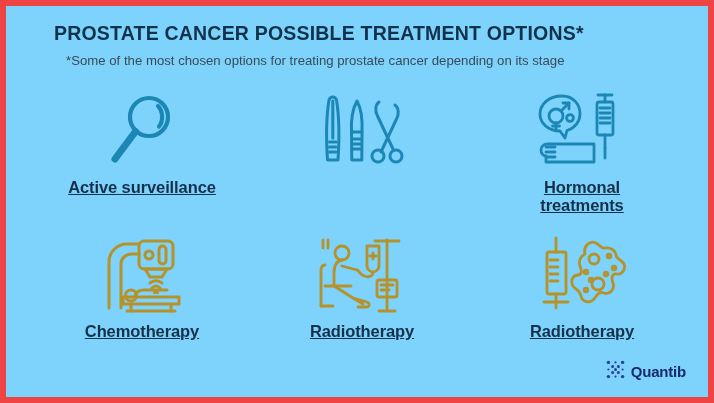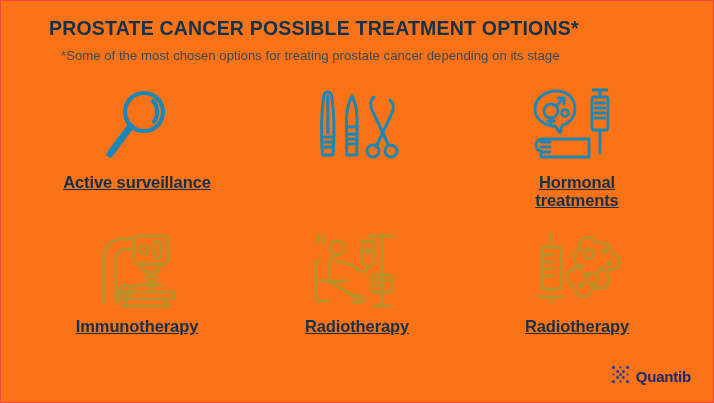--- a/index.html
+++ b/index.html
@@ -7,22 +7,22 @@
     padding: 0;
     background: #ffffff;
   }
   body {
     font-family: "Liberation Sans", sans-serif;
   }
   #slide {
     position: relative;
     width: 714px;
     height: 403px;
-    background: #f97316;
-    border: 1px solid #ef4444;
+    background: #7dd3fc;
+    border: 6px solid #ef4444;
     box-sizing: border-box;
     overflow: hidden;
   }
   .header {
     padding: 16px 0 0 48px;
   }
   .title {
     font-size: 19.5px;
     font-weight: bold;
     letter-spacing: 0.2px;
@@ -177,21 +177,21 @@
           <path d="M57.5 56.5 C58.8 55.4 59.2 55.4 60.5 56.5"></path>
 
           <path d="M38 61 C38 56 43 54 47 54 L70 54"></path>
           <circle cx="34" cy="59.5" r="5.5"></circle>
 
           <rect x="26" y="61" width="56" height="7"></rect>
           <path d="M34 68 L34 75 M74 68 L74 75"></path>
           <path d="M30 75 L78 75"></path>
         </svg>
       </div>
-      <div class="cell-label">Immunotherapy</div>
+      <div class="cell-label">Chemotherapy</div>
     </div>
 
     <div class="cell">
       <div class="icon-wrap">
         <svg width="90" height="78" viewBox="0 0 90 78" fill="none" stroke="#b5922a" stroke-width="2.8" stroke-linecap="round" stroke-linejoin="round">
 
           <path d="M6 4 L6 12 M11 4 L11 12"></path>
 
           <circle cx="25" cy="17" r="7"></circle>
 

